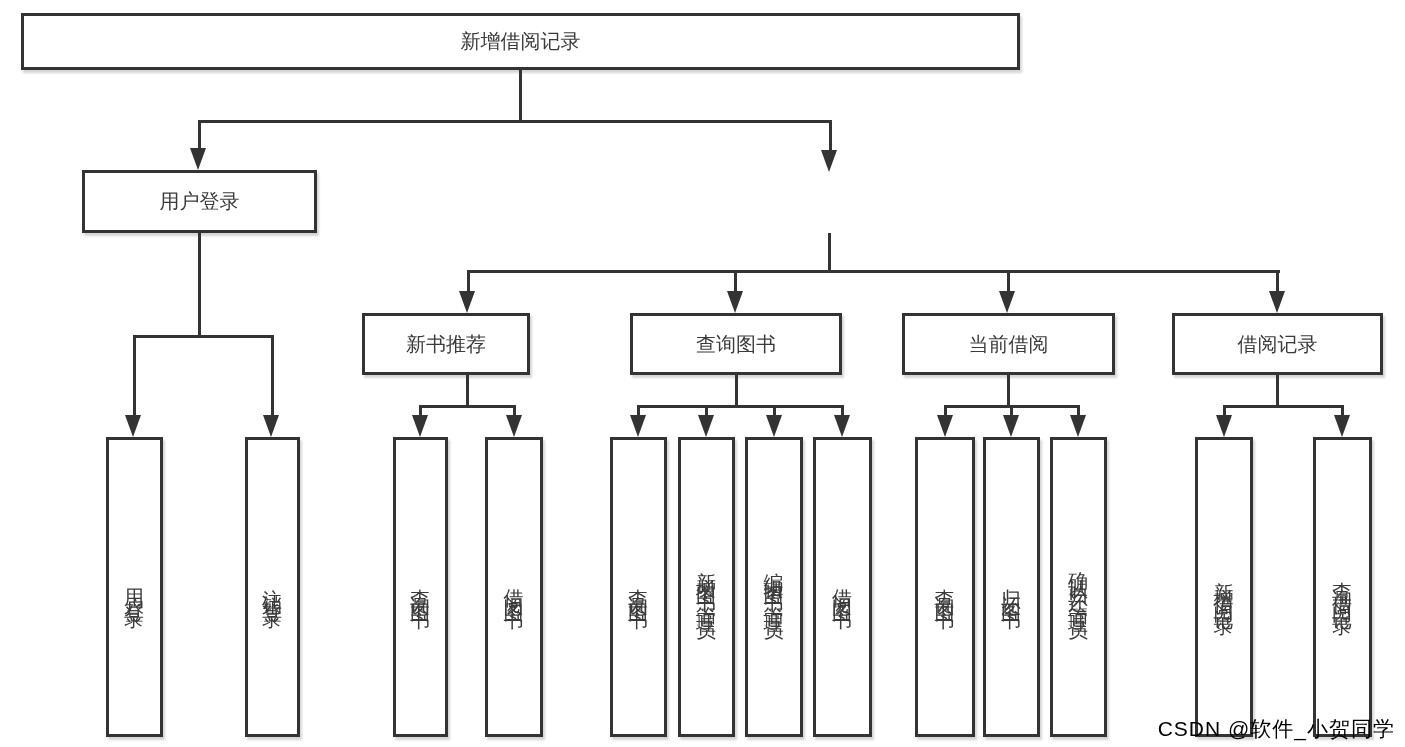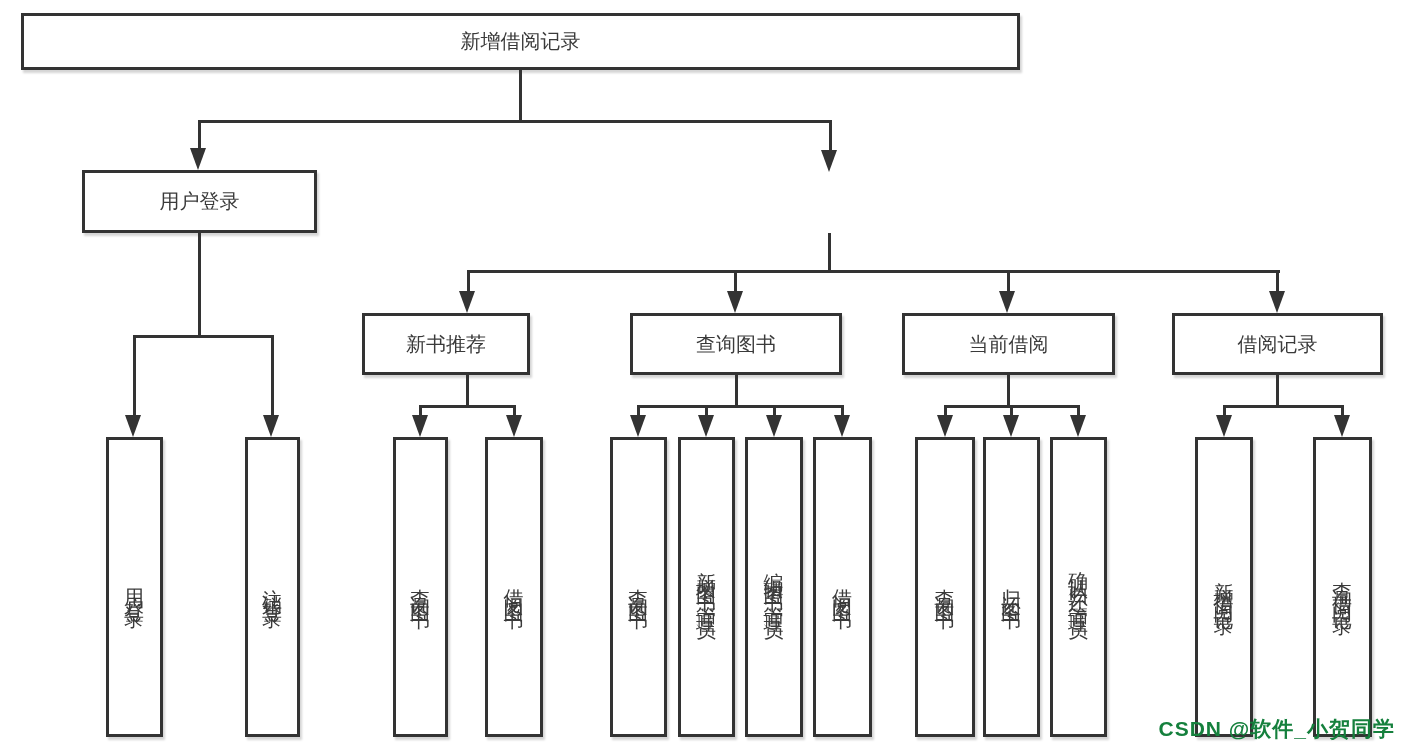--- a/index.html
+++ b/index.html
@@ -20,21 +20,21 @@
   }
   .vline{position:absolute;width:3px;background:#333333;}
   .hline{position:absolute;height:3px;background:#333333;}
   .arrow{
     position:absolute;width:0;height:0;
     border-left:8px solid transparent;border-right:8px solid transparent;
     border-top:22px solid #333333;
   }
   .watermark{
     position:absolute;right:10px;bottom:4px;
-    color:#15803d;font-size:21px;letter-spacing:1px;font-weight:bold;
+    color:#000000;font-size:21px;letter-spacing:1px;
   }
 </style>
 </head>
 <body>
 
 <div id="canvas">
 
   <div class="node" style="left:21px;top:13px;width:999px;height:57px">新增借阅记录</div>
 
   <div class="vline" style="left:519px;top:70px;height:50px"></div>

